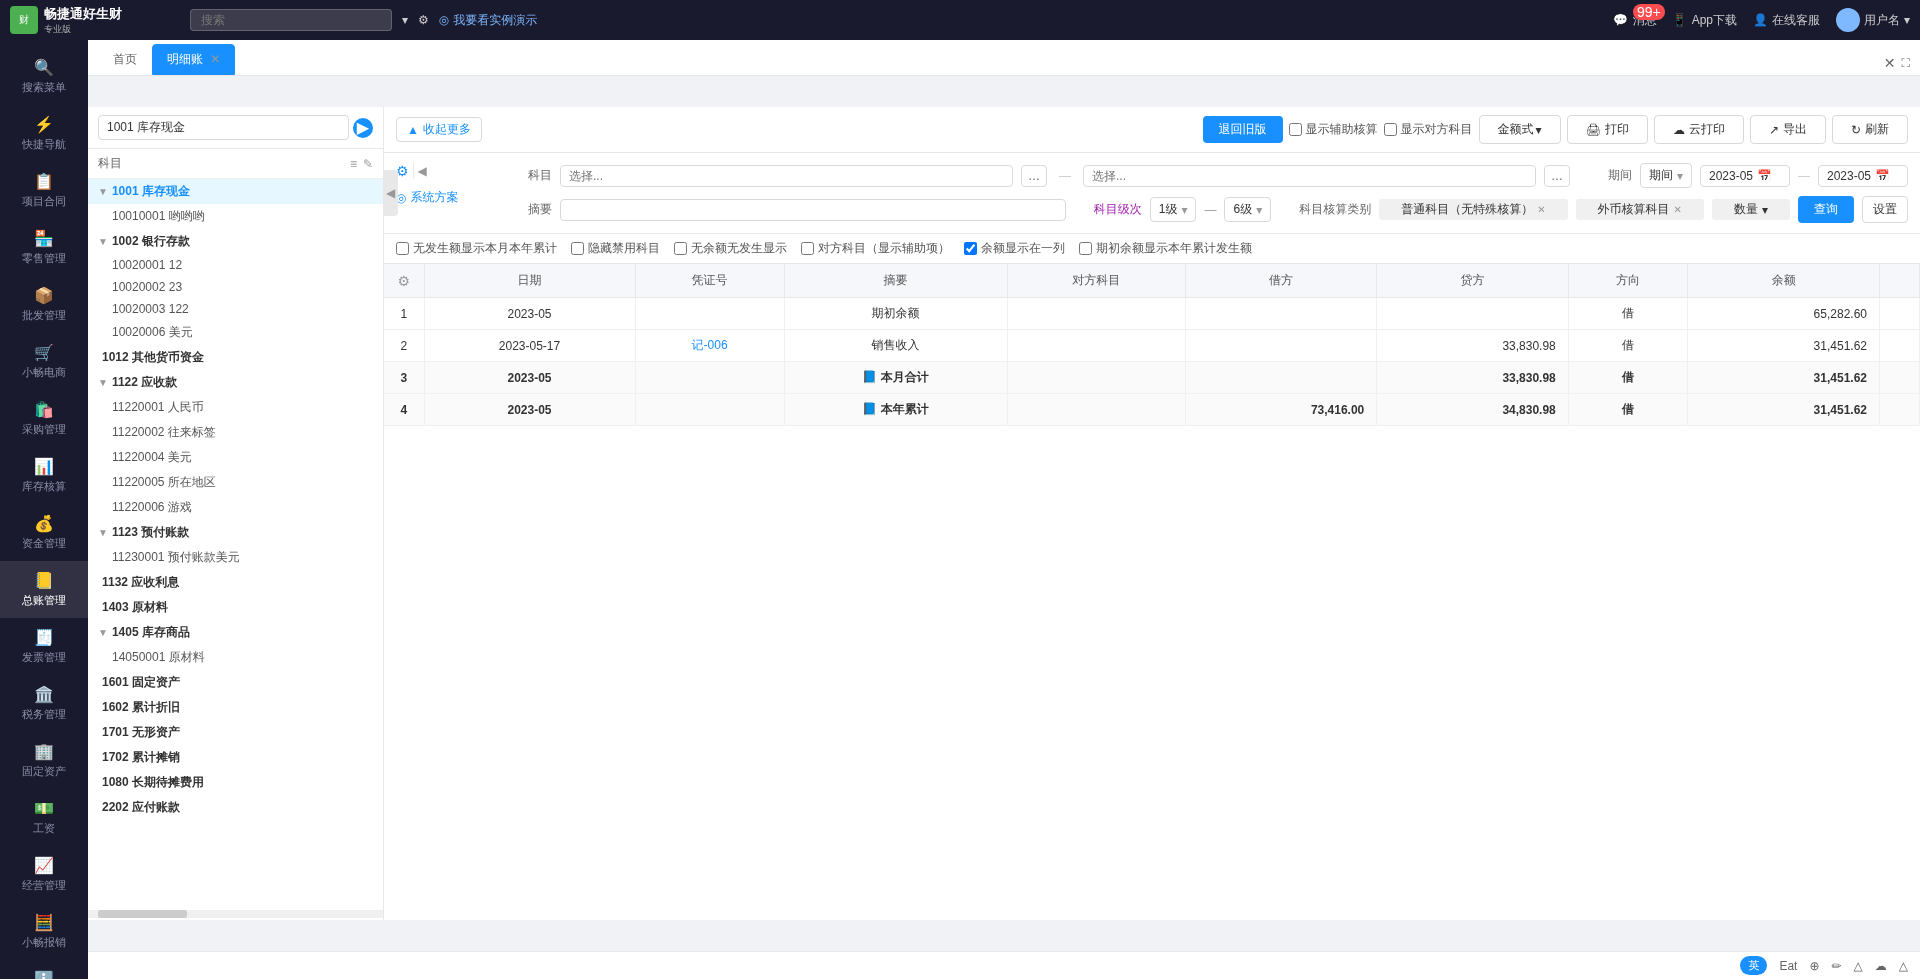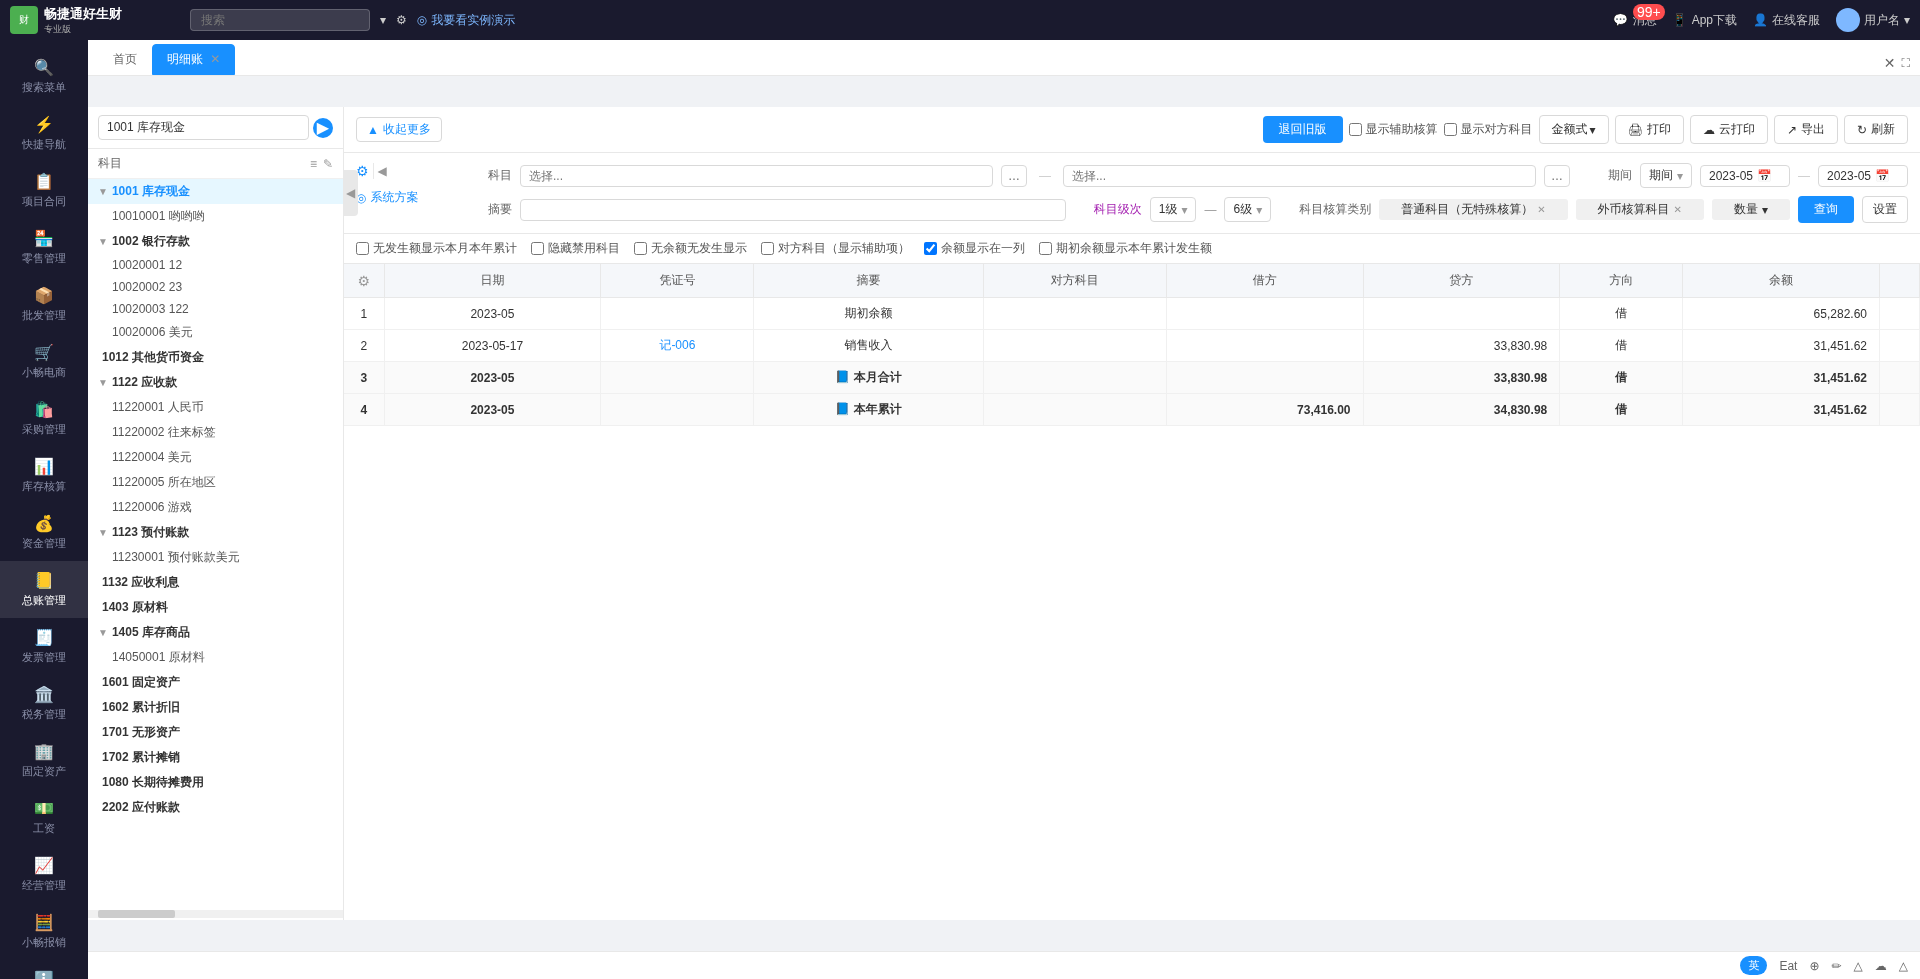--- a/index.html
+++ b/index.html
@@ -5,21 +5,21 @@
     * { box-sizing: border-box; margin: 0; padding: 0; font-family: 'Microsoft YaHei', Arial, sans-serif; font-size: 12px; }
     body { background: #f0f2f5; width: 1920px; height: 979px; overflow: hidden; display: flex; flex-direction: column; }
 
     
     .top-bar { height: 40px; background: #1a1a2e; display: flex; align-items: center; padding: 0 10px; color: #fff; flex-shrink: 0; }
     .top-bar-logo { display: flex; align-items: center; gap: 6px; width: 180px; }
     .top-bar-logo .logo-icon { width: 28px; height: 28px; background: #4CAF50; border-radius: 4px; display: flex; align-items: center; justify-content: center; font-size: 10px; color: #fff; }
     .top-bar-logo .logo-text { font-size: 13px; color: #fff; font-weight: bold; }
     .top-bar-logo .logo-sub { font-size: 9px; color: #aaa; }
     .top-bar-center { flex: 1; display: flex; align-items: center; gap: 10px; }
-    .search-box { background: rgba(255,255,255,0.15); border: 1px solid rgba(255,255,255,0.2); border-radius: 4px; padding: 3px 10px; color: #fff; width: 180px; font-size: 12px; }
+    .search-box { background: rgba(255,255,255,0.15); border: 1px solid rgba(255,255,255,0.2); border-radius: 4px; padding: 3px 10px; color: #fff; width: 202px; font-size: 12px; }
     .top-bar-dropdown { color: #ccc; cursor: pointer; }
     .settings-icon-btn { color: #ccc; cursor: pointer; }
     .demo-link { color: #7eb8ff; cursor: pointer; display: flex; align-items: center; gap: 4px; }
     .top-bar-right { display: flex; align-items: center; gap: 16px; color: #ccc; }
     .top-right-item { display: flex; align-items: center; gap: 4px; cursor: pointer; position: relative; }
     .badge { background: #ff4d4f; color: #fff; border-radius: 8px; padding: 0 4px; font-size: 14px; position: absolute; top: -8px; right: -8px; }
     .user-avatar { width: 24px; height: 24px; background: #7eb8ff; border-radius: 50%; }
 
     
     .main-layout { display: flex; flex: 1; overflow: hidden; }
@@ -38,21 +38,21 @@
     .tabs-bar { height: 36px; background: #fff; display: flex; align-items: flex-end; padding: 0 10px; border-bottom: 1px solid #e8e8e8; flex-shrink: 0; }
     .tab { padding: 6px 14px; cursor: pointer; border-radius: 4px 4px 0 0; font-size: 12px; color: #666; border: 1px solid transparent; }
     .tab.active { background: #1890ff; color: #fff; border-color: #1890ff; }
     .tab.home { color: #666; }
     .tab-close { margin-left: 4px; color: #999; cursor: pointer; }
 
     
     .page-content { flex: 1; display: flex; overflow: hidden; background: #f0f2f5; }
 
     
-    .left-panel { width: 256px; background: #fff; display: flex; flex-direction: column; flex-shrink: 0; border-right: 1px solid #e8e8e8; }
+    .left-panel { width: 296px; background: #fff; display: flex; flex-direction: column; flex-shrink: 0; border-right: 1px solid #e8e8e8; }
     .left-panel-header { display: flex; align-items: center; padding: 8px 10px; border-bottom: 1px solid #e8e8e8; gap: 4px; }
     .current-account { display: flex; align-items: center; flex: 1; background: #fff; border: 1px solid #d9d9d9; border-radius: 4px; padding: 3px 8px; cursor: pointer; }
     .current-account-text { flex: 1; color: #333; font-size: 12px; }
     .nav-arrow { color: #1890ff; cursor: pointer; font-size: 16px; background: #1890ff; color: #fff; border-radius: 50%; width: 20px; height: 20px; display: flex; align-items: center; justify-content: center; flex-shrink: 0; }
     .tree-toolbar { display: flex; align-items: center; justify-content: space-between; padding: 6px 10px; border-bottom: 1px solid #f0f0f0; }
     .tree-toolbar-label { color: #666; }
     .tree-toolbar-icons { display: flex; gap: 6px; color: #999; cursor: pointer; }
     .tree-body { flex: 1; overflow-y: auto; }
     .tree-item { display: flex; align-items: center; padding: 4px 10px; cursor: pointer; color: #333; }
     .tree-item.selected { background: #e6f7ff; color: #1890ff; font-weight: bold; }
@@ -60,21 +60,21 @@
     .tree-item.level2 { padding-left: 24px; color: #555; font-weight: normal; }
     .tree-toggle { margin-right: 4px; color: #999; font-size: 10px; }
 
     
     .right-content { flex: 1; display: flex; flex-direction: column; overflow: hidden; }
 
     
     .filter-bar { background: #fff; padding: 8px 12px; border-bottom: 1px solid #e8e8e8; flex-shrink: 0; display: flex; align-items: center; }
     .collapse-btn { display: flex; align-items: center; gap: 4px; color: #1890ff; cursor: pointer; border: 1px solid #d9d9d9; border-radius: 4px; padding: 3px 10px; font-size: 12px; }
     .btn-primary { background: #1890ff; color: #fff; border: none; border-radius: 4px; padding: 5px 16px; cursor: pointer; font-size: 12px; }
-    .btn-default { background: #fff; color: #333; border: 1px solid #d9d9d9; border-radius: 4px; padding: 5px 12px; cursor: pointer; font-size: 12px; display: flex; align-items: center; gap: 4px; }
+    .btn-default { background: #fff; color: #333; border: 1px solid #d9d9d9; border-radius: 4px; padding: 5px 18px; cursor: pointer; font-size: 12px; display: flex; align-items: center; gap: 4px; }
     .btn-dropdown { display: flex; align-items: center; gap: 2px; }
 
     
     .query-section { background: #fff; padding: 10px 12px; border-bottom: 1px solid #e8e8e8; flex-shrink: 0; display: flex; flex-direction: column; gap: 8px; position: relative; }
     .select-box { border: 1px solid #d9d9d9; border-radius: 4px; padding: 3px 8px; color: #333; display: flex; align-items: center; gap: 4px; cursor: pointer; }
     .select-box .caret { color: #999; }
     .date-input { border: 1px solid #d9d9d9; border-radius: 4px; padding: 3px 8px; color: #333; display: flex; align-items: center; gap: 4px; cursor: pointer; min-width: 90px; }
     .tag-item { display: flex; align-items: center; gap: 4px; background: #f0f0f0; border-radius: 3px; padding: 2px 22px; color: #333; font-size: 11px; }
     .tag-close { color: #999; cursor: pointer; font-size: 10px; }
     .query-right { margin-left: auto; display: flex; gap: 8px; }

